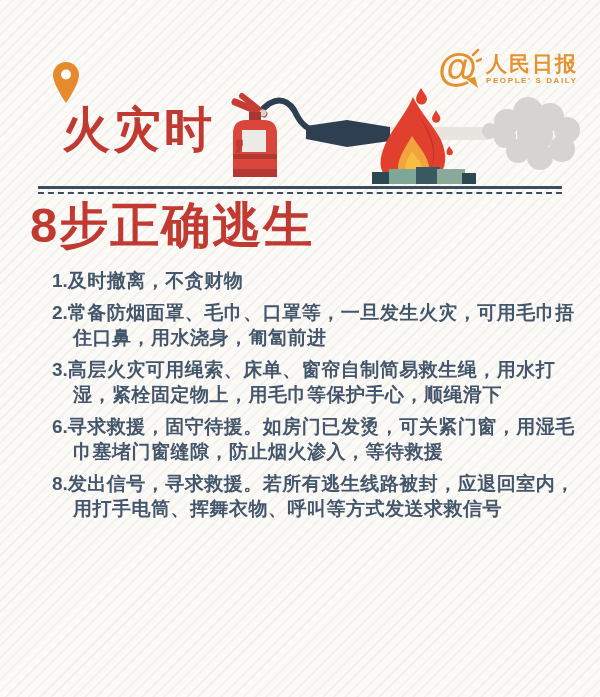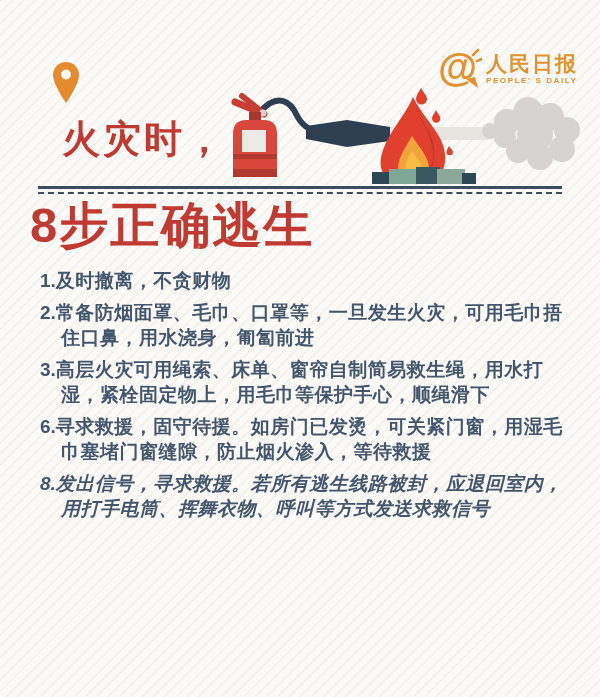--- a/index.html
+++ b/index.html
@@ -28,22 +28,22 @@
     position: absolute; left: 438px; top: 46px;
     display: flex; align-items: flex-start; gap: 4px;
     color: #e2922f;
   }
   .logo .mark { width: 44px; height: 44px; }
   .logo .texts { padding-top: 7px; }
   .logo .cn { font-size: 21px; font-weight: bold; letter-spacing: 2px; line-height: 22px; }
   .logo .en { font-size: 8px; font-weight: bold; letter-spacing: 1.6px; line-height: 11px; }
 
   .title-1 {
-    position: absolute; left: 62px; top: 109px;
-    font-size: 38px; font-weight: 800; letter-spacing: 3px;
+    position: absolute; left: 62px; top: 100px;
+    font-size: 48px; font-weight: 800; letter-spacing: 3px;
     color: #c13a32; line-height: 60px;
   }
   .title-2 {
     position: absolute; left: 30px; top: 196px;
     font-size: 49px; font-weight: 800; letter-spacing: 2px;
     color: #c13a32; line-height: 58px;
   }
 
   .illustration { position: absolute; left: 222px; top: 84px; }
 
@@ -51,31 +51,31 @@
     position: absolute; left: 38px; top: 186px;
     width: 524px; height: 3px; background: #3d4e60;
   }
   .divider-dashed {
     position: absolute; left: 38px; top: 192px;
     width: 524px; height: 0; border-top: 2px dashed #3d4e60;
   }
 
   
   .steps {
-    position: absolute; left: 40px; top: 268px;
+    position: absolute; left: 52px; top: 268px;
     width: 526px;
     color: #44566b;
   }
   .step {
     font-size: 19px; font-weight: bold; line-height: 25px;
     padding-left: 21px; text-indent: -21px;
     margin-bottom: 7px;
     letter-spacing: 0.5px;
   }
-  .step:last-child { margin-bottom: 0; font-style: italic; }
+  .step:last-child { margin-bottom: 0; }
   .step .num { letter-spacing: 0; }
 </style>
 </head>
 <body>
 
 <div class="poster">
 
   <svg class="pin" width="26" height="42" viewBox="0 0 26 42">
     <path d="M13 0 C5.8 0 0 5.8 0 13 C0 22.5 13 41 13 41 C13 41 26 22.5 26 13 C26 5.8 20.2 0 13 0 Z" fill="#e68a2e"></path>
     <circle cx="13" cy="12.5" r="5" fill="#fdfcfa"></circle>

